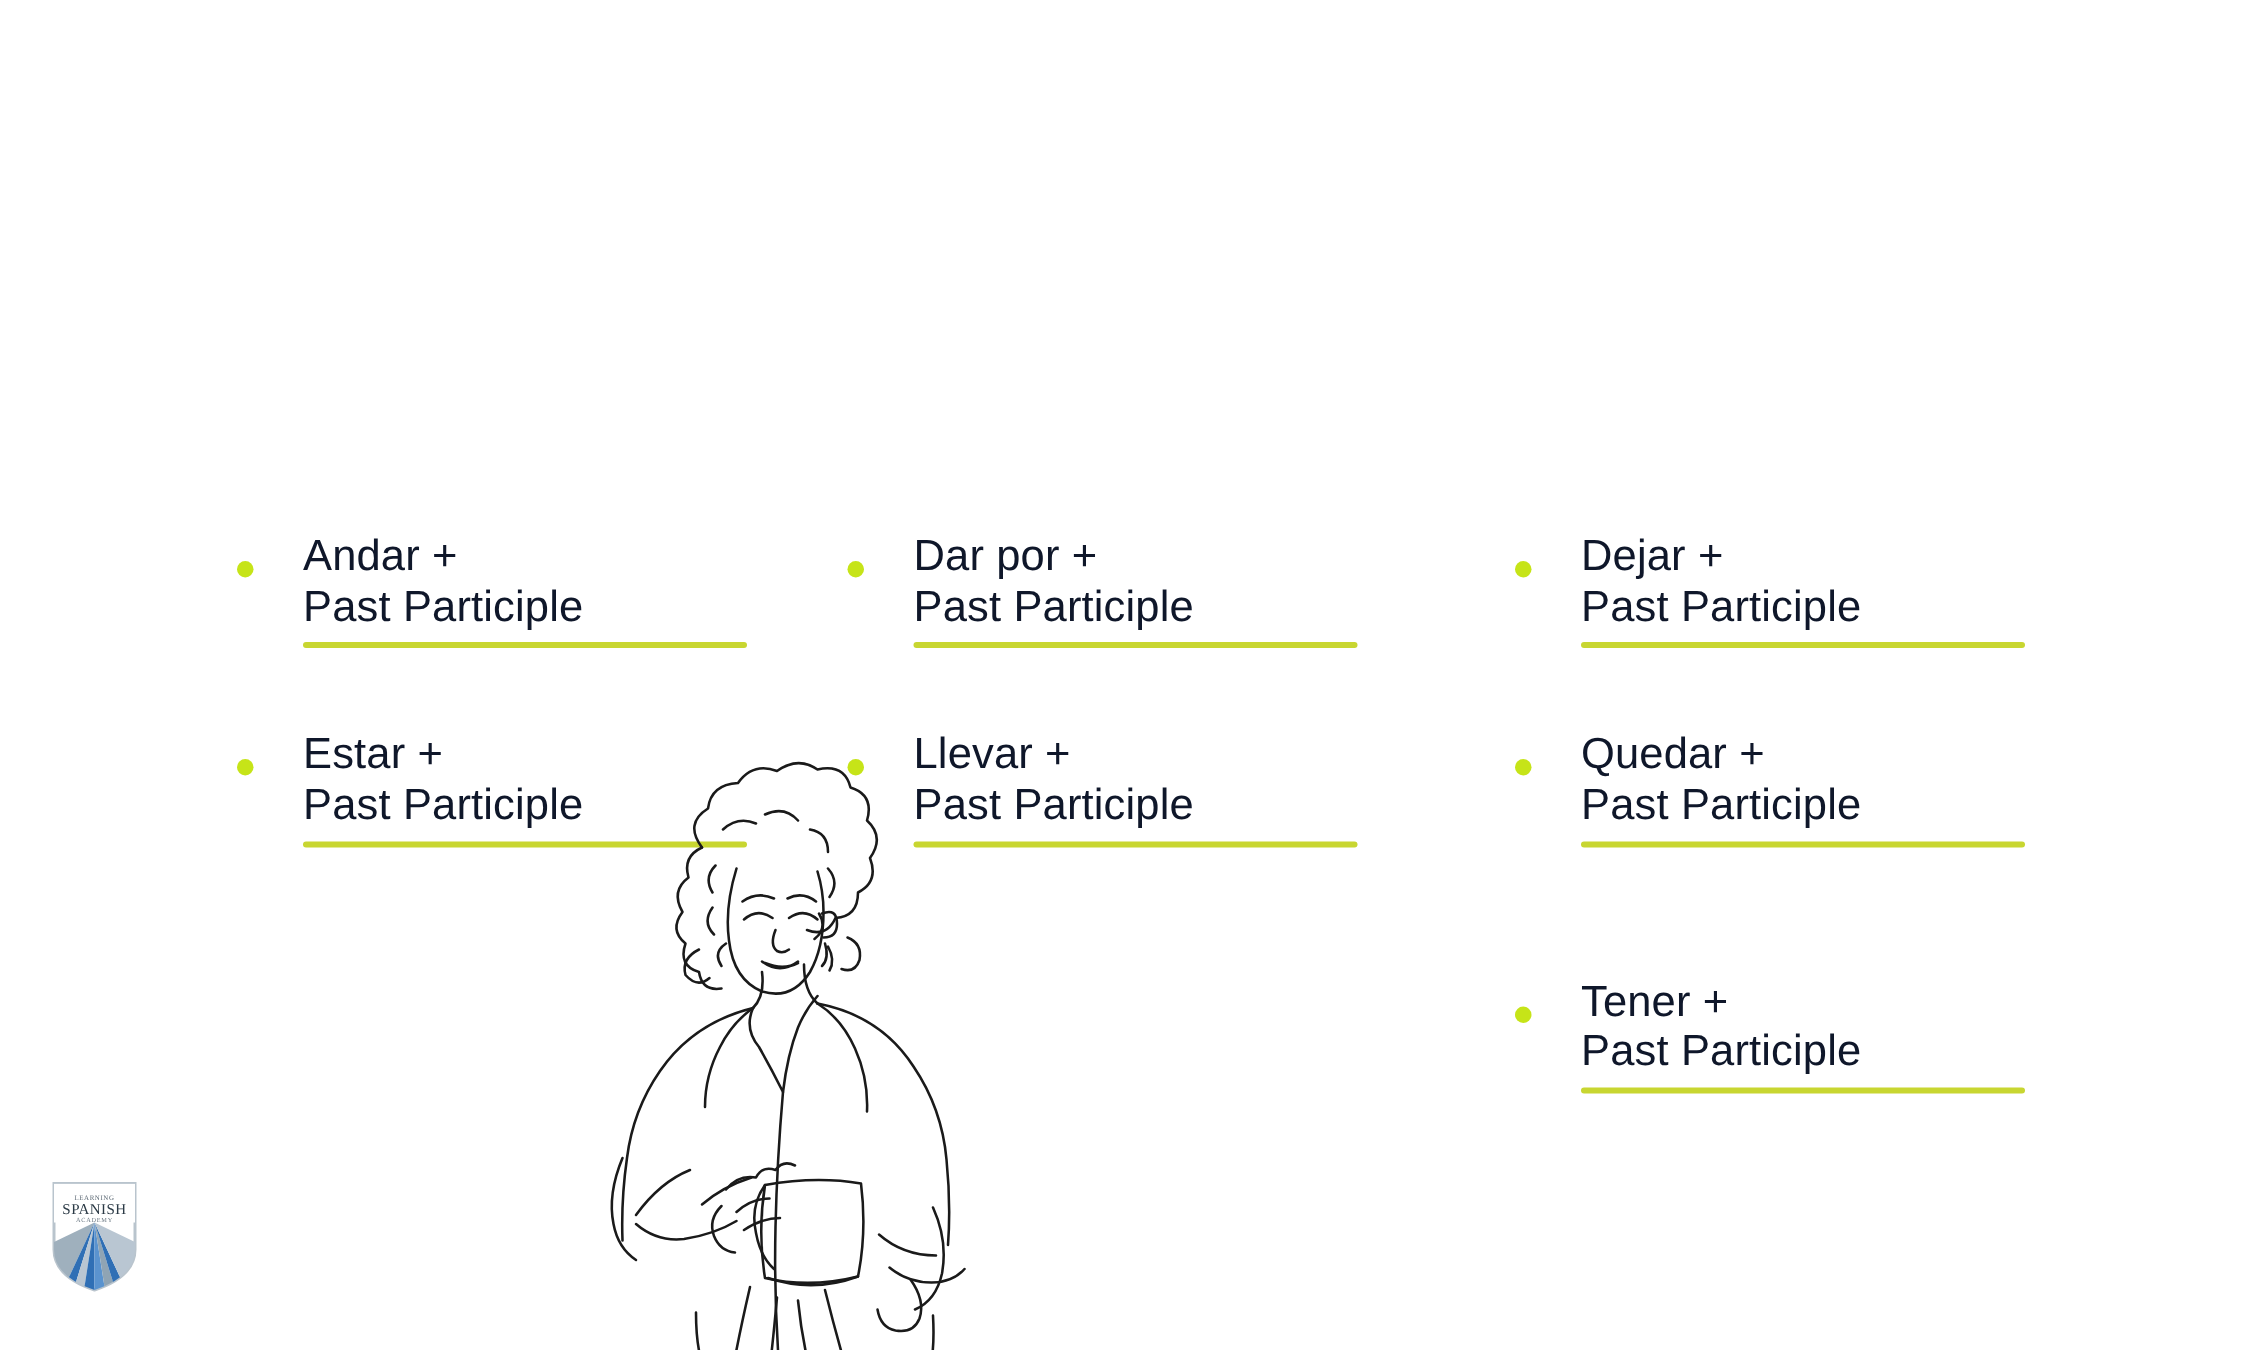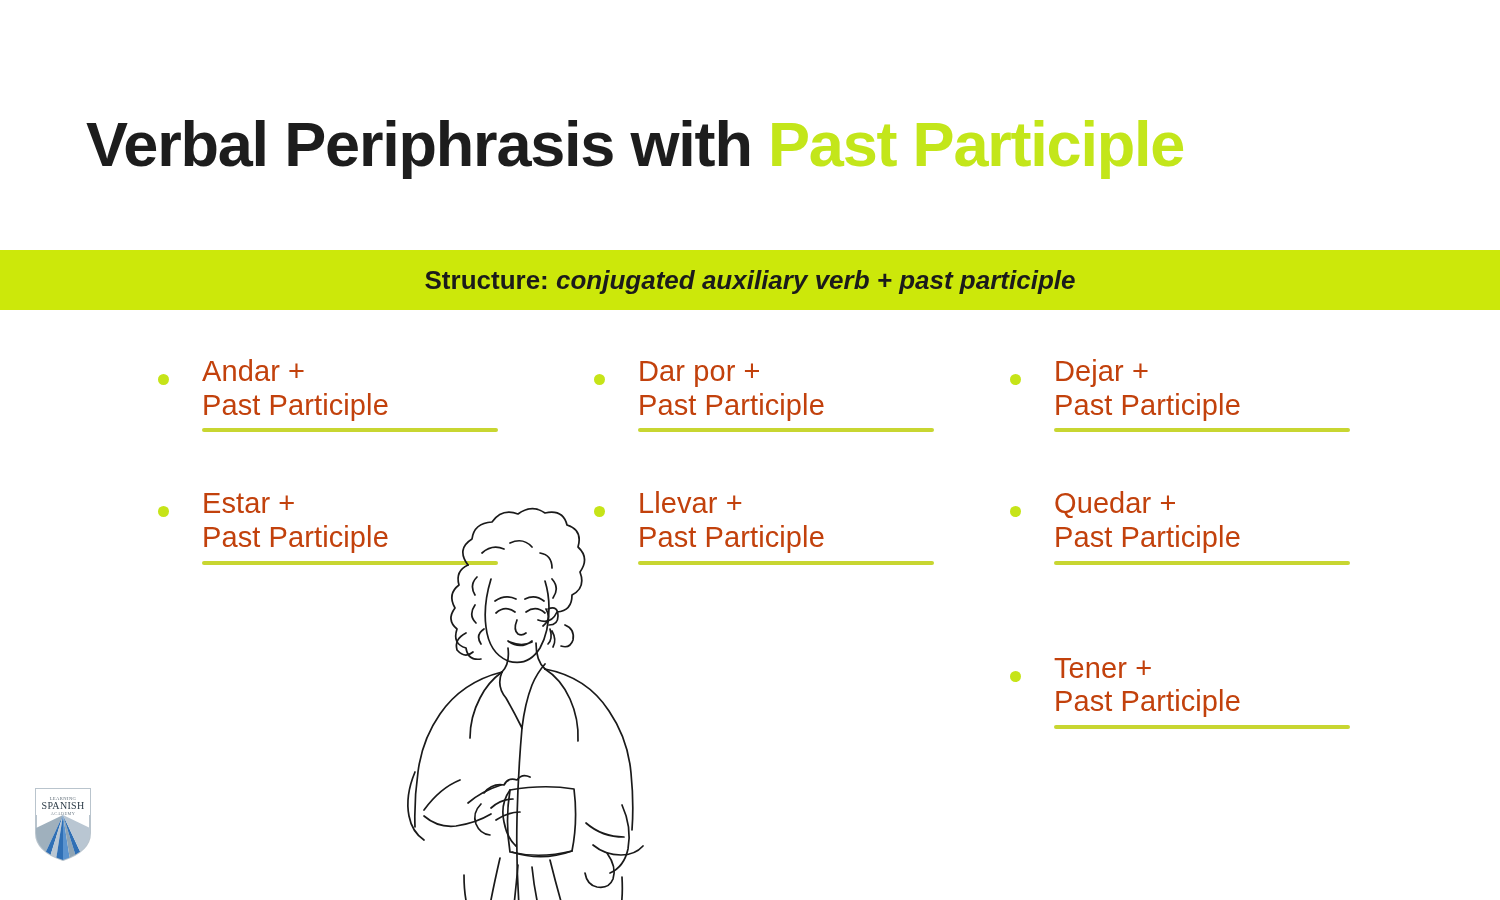--- a/index.html
+++ b/index.html
@@ -69,41 +69,41 @@
     top: 355px;
     width: 1500px;
     height: 420px;
   }
   .col {
     position: absolute;
     top: 0;
     width: 420px;
   }
   .col-1 { left: 150px; }
-  .col-2 { left: 586px; }
+  .col-2 { left: 557px; }
   .col-3 { left: 1002px; }
 
   .item {
     position: relative;
     padding-left: 52px;
     margin-bottom: 36px;
   }
   .item .bullet {
     position: absolute;
     left: 8px;
     top: 19px;
     width: 11px;
     height: 11px;
     border-radius: 50%;
     background: #c6e418;
   }
   .item .label {
     font-size: 29px;
     line-height: 1.16;
-    color: #c2410c;
+    color: #0f172a;
     letter-spacing: 0.1px;
     white-space: pre-line;
   }
   .item .rule {
     margin-top: 6px;
     width: 296px;
     height: 4px;
     background: #c8d631;
     border-radius: 2px;
   }
@@ -153,25 +153,21 @@
     top: 785px;
     width: 62px;
     height: 78px;
   }
 </style>
 </head>
 <body>
 
 <div class="slide">
 
-  <div class="title"><span>Verbal Periphrasis with </span><span class="accent">Past Participle</span></div>
-
-  <div class="structure-banner">
-    <div class="structure-text"><span class="lead">Structure: </span><span class="body">conjugated auxiliary verb + past participle</span></div>
-  </div>
+
 
   <div class="columns">
 
     <div class="col col-1">
       <div class="item">
         <span class="bullet"></span>
         <div class="label">Andar +
 Past Participle</div>
         <div class="rule"></div>
       </div>

